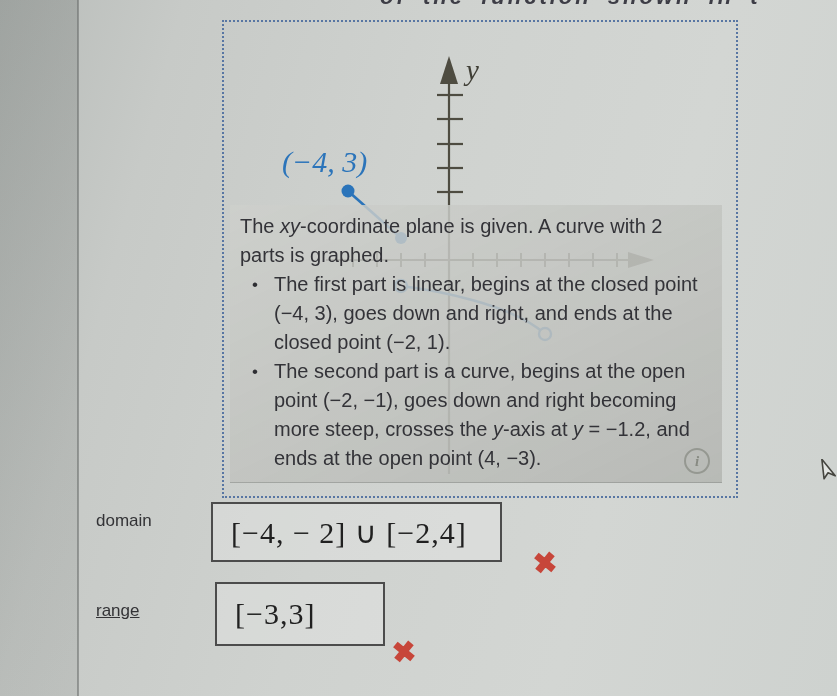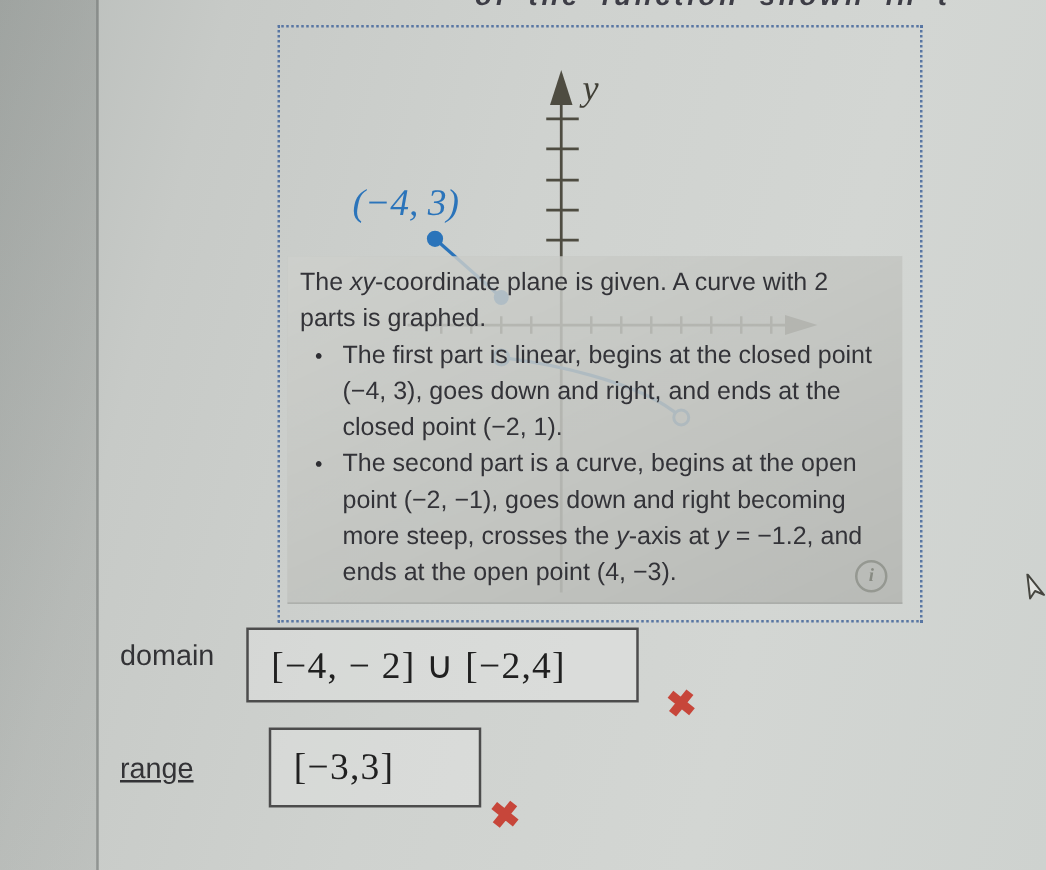--- a/index.html
+++ b/index.html
@@ -20,21 +20,21 @@
     background:linear-gradient(155deg,rgba(206,208,204,0.82) 0%,rgba(193,195,191,0.88) 55%,rgba(182,184,180,0.92) 100%);
     border-bottom:1px solid rgba(120,124,120,0.5);
     font-size:20px;line-height:29px;color:#333338;}
   .tooltip i{font-style:italic;}
   .bullet{display:flex;}
   .bullet .dot{flex:none;width:22px;margin-left:12px;font-size:17px;color:#2e2e33;}
   .bullet .bt{flex:1;padding-right:2px;}
   .info-icon{position:absolute;right:12px;bottom:8px;width:26px;height:26px;border-radius:50%;
     border:2px solid #8f928b;color:#7f8279;box-sizing:border-box;display:flex;align-items:center;justify-content:center;
     font:italic 700 15px "Liberation Serif",serif;opacity:0.85;}
-  .ans-label{position:absolute;font-size:23px;color:#333336;}
+  .ans-label{position:absolute;font-size:17px;color:#333336;}
   .ans-box{position:absolute;box-sizing:border-box;border:2px solid #4c4c4c;
     background:rgba(240,242,239,0.28);
     font-family:"Liberation Serif",serif;color:#202020;display:flex;align-items:center;}
   .ans-box .math{padding-left:18px;font-size:30px;letter-spacing:1px;}
   .xmark{position:absolute;font-size:29px;font-weight:700;color:#c7463a;transform:rotate(-6deg);}
   .cursor{position:absolute;left:816px;top:459px;}
 </style>
 </head>
 <body>
 
@@ -106,21 +106,21 @@
         <div class="bullet">
           <span class="dot">•</span>
           <span class="bt">The second part is a curve, begins at the open point (−2, −1), goes down and right becoming more steep, crosses the <i>y</i>-axis at <i>y</i> = −1.2, and ends at the open point (4, −3).</span>
         </div>
       </div>
       <div class="info-icon">i</div>
     </div>
   </div>
 
   <div class="ans-label" style="left:96px;top:511px;">domain</div>
-  <div class="ans-box" style="left:197px;top:502px;width:314px;height:60px;">
+  <div class="ans-box" style="left:211px;top:502px;width:291px;height:60px;">
     <span class="math">[−4, − 2] ∪ [−2,4]</span>
   </div>
   <div class="xmark" style="left:533px;top:546px;">✖</div>
 
   <div class="ans-label" style="left:96px;top:601px;text-decoration:underline;">range</div>
   <div class="ans-box" style="left:215px;top:582px;width:170px;height:64px;">
     <span class="math">[−3,3]</span>
   </div>
   <div class="xmark" style="left:392px;top:635px;">✖</div>
 

